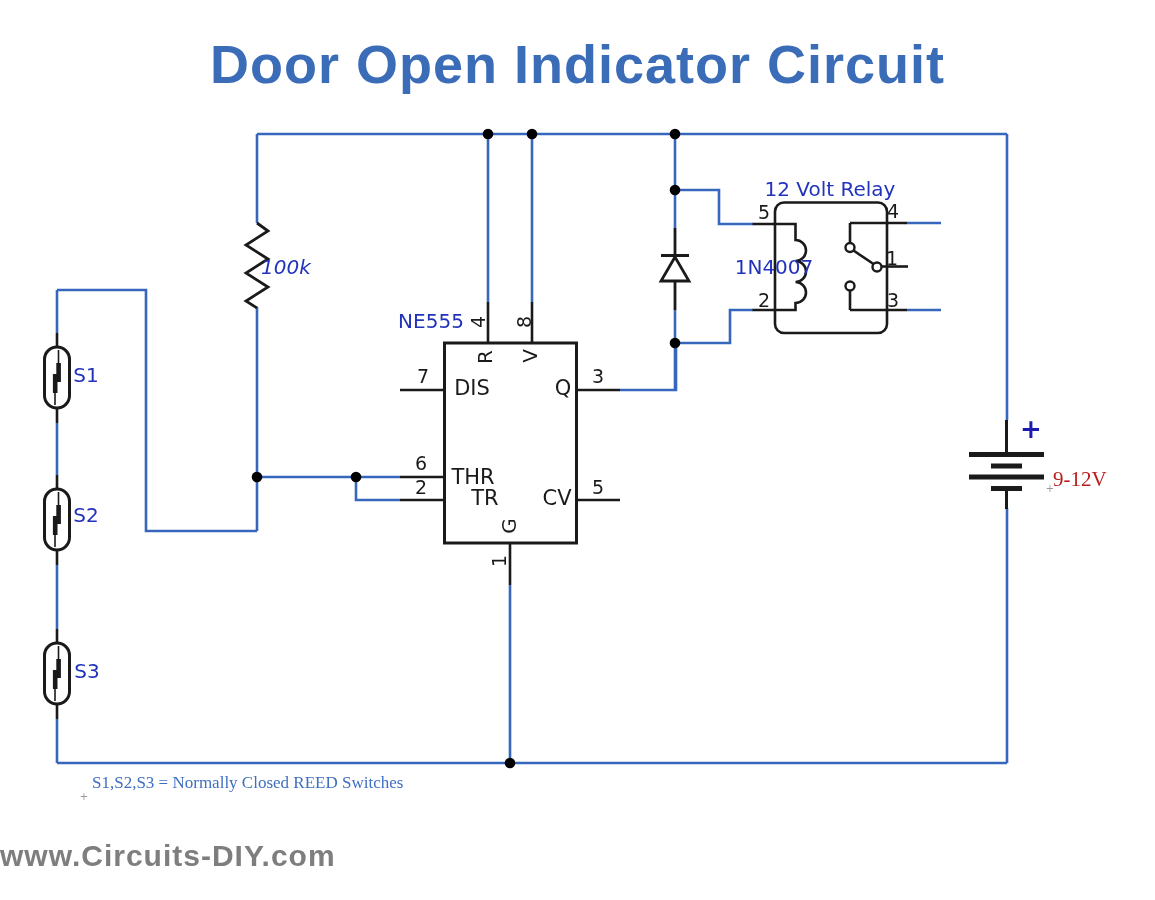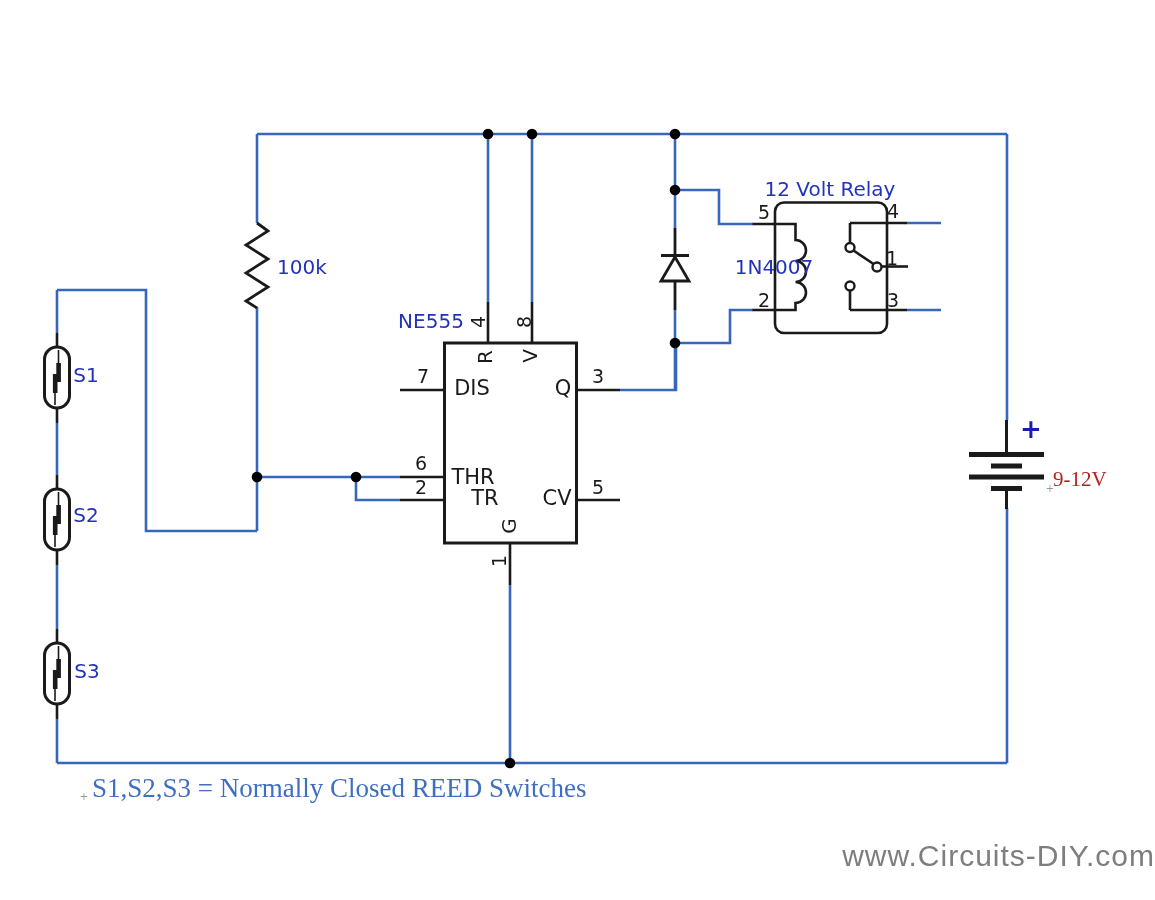--- a/index.html
+++ b/index.html
@@ -12,38 +12,39 @@
   .rot{transform:translate(-50%,-50%) rotate(-90deg);}
   .blue{color:#2233bb;}
   .f19{font-size:19px;}
   .f20{font-size:20px;}
   .f21{font-size:21px;}
   .title{position:absolute;left:0;top:33px;width:100%;text-align:center;
          font-family:"Liberation Sans","DejaVu Sans",sans-serif;
          font-size:54px;font-weight:bold;color:#3b6cb8;letter-spacing:1px;}
   .note{position:absolute;left:92px;top:773px;
         font-family:"Liberation Serif","DejaVu Serif",serif;
-        font-size:27px;color:#3f6fc1;}
+        font-size:17px;color:#3f6fc1;}
   .voltage{position:absolute;left:1053px;top:467px;
         font-family:"Liberation Serif","DejaVu Serif",serif;
         font-size:21px;color:#b91c1c;}
   .bplus{position:absolute;left:1020px;top:414px;font-size:26px;font-weight:bold;color:#1b1bb0;}
   .footer1{position:absolute;left:0;top:821px;width:100%;text-align:center;
         font-family:"Liberation Sans","DejaVu Sans",sans-serif;
         font-size:17.5px;font-weight:bold;color:#3a70c4;}
-  .footer2{position:absolute;left:0;top:839px;width:100%;text-align:right;
+  .footer2{position:absolute;left:0;top:839px;width:100%;text-align:left;
         font-family:"Liberation Sans","DejaVu Sans",sans-serif;
-        font-size:30px;font-weight:normal;color:#7e7e7e;letter-spacing:1px;}
+        font-size:30px;font-weight:bold;color:#7e7e7e;letter-spacing:1px;}
   .mark{position:absolute;font-size:10px;color:#9a9a9a;transform:translate(-50%,-50%);}
 </style>
 </head>
 <body>
 
 <div id="stage">
 
+  <div class="title">Door Open Indicator Circuit</div>
 
   <svg id="schem" width="1155" height="900" viewBox="0 0 1155 900">
 
     <g stroke="#3767bd" stroke-width="2.6" fill="none">
       <polyline points="257,134 1007,134"></polyline>
       <polyline points="1007,134 1007,420"></polyline>
       <polyline points="1007,508 1007,763"></polyline>
       <polyline points="1007,763 57,763"></polyline>
 
       <polyline points="57,290 57,333"></polyline>
@@ -187,21 +188,21 @@
   <span class="lbl f21" style="left:465px;top:498px;margin-left:20px;">TR</span>
 
   <span class="lbl f19" style="left:598px;top:376px;">3</span>
   <span class="lbl f21" style="left:563px;top:388px;">Q</span>
   <span class="lbl f19" style="left:598px;top:487px;">5</span>
   <span class="lbl f21" style="left:557px;top:498px;">CV</span>
 
   <span class="lbl rot f20" style="left:509px;top:526px;">G</span>
   <span class="lbl rot f19" style="left:499px;top:561px;">1</span>
 
-  <span class="lbl blue f20" style="left:302px;top:267px;">100k</span>
+  <span class="lbl blue f20" style="left:286px;top:267px;font-style:italic;">100k</span>
   <span class="lbl blue f20" style="left:774px;top:267px;">1N4007</span>
   <span class="lbl blue f20" style="left:830px;top:189px;text-align:right;">12 Volt Relay</span>
   <span class="lbl f19" style="left:764px;top:212px;">5</span>
   <span class="lbl f19" style="left:764px;top:300px;">2</span>
   <span class="lbl f19" style="left:893px;top:211px;">4</span>
   <span class="lbl f19" style="left:892px;top:258px;">1</span>
   <span class="lbl f19" style="left:893px;top:300px;">3</span>
 
   <span class="lbl blue f20" style="left:86px;top:375px;">S1</span>
   <span class="lbl blue f20" style="left:86px;top:515px;">S2</span>

